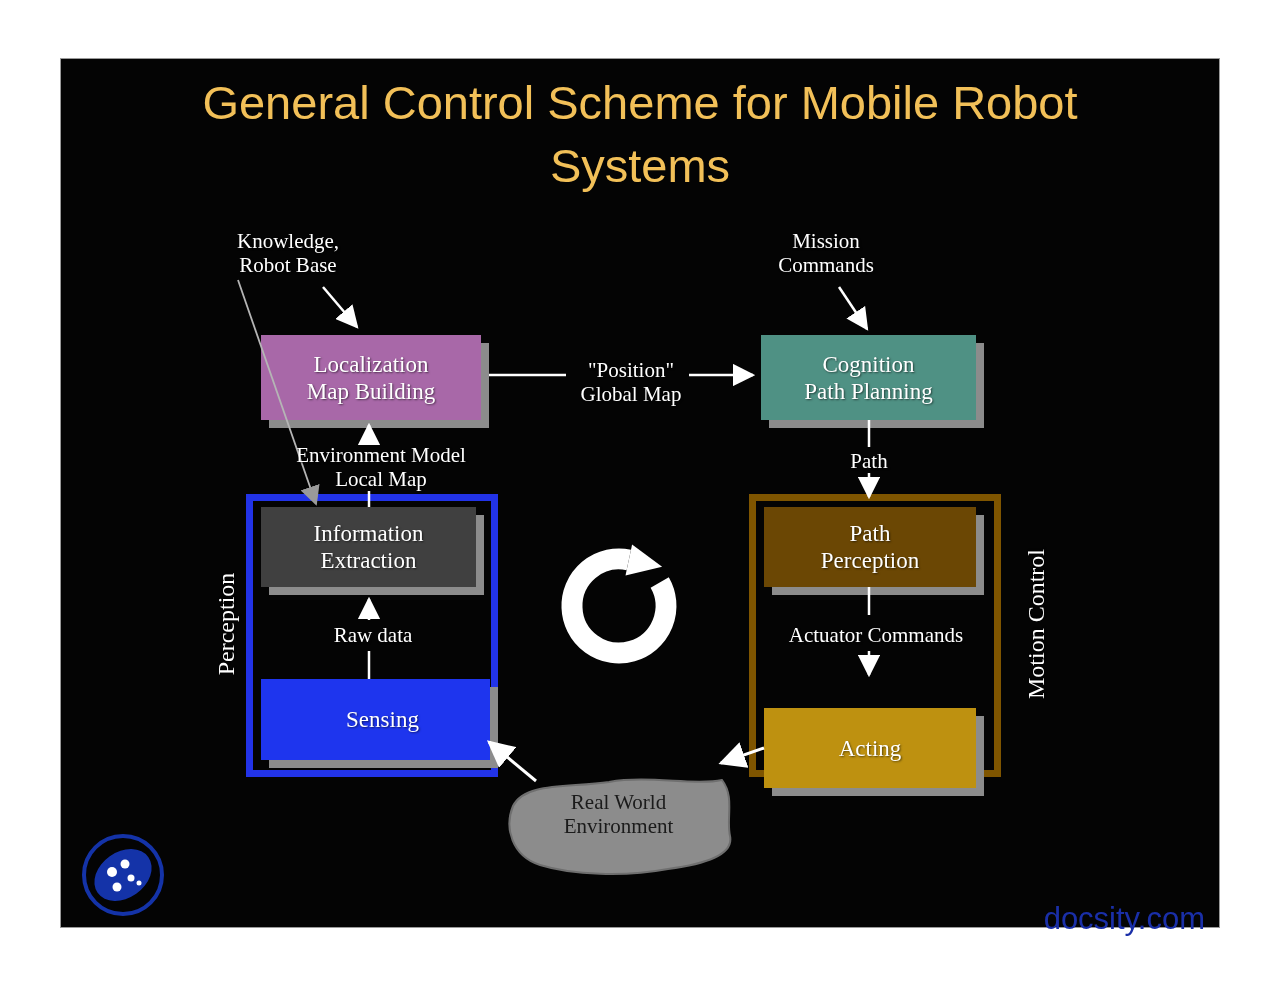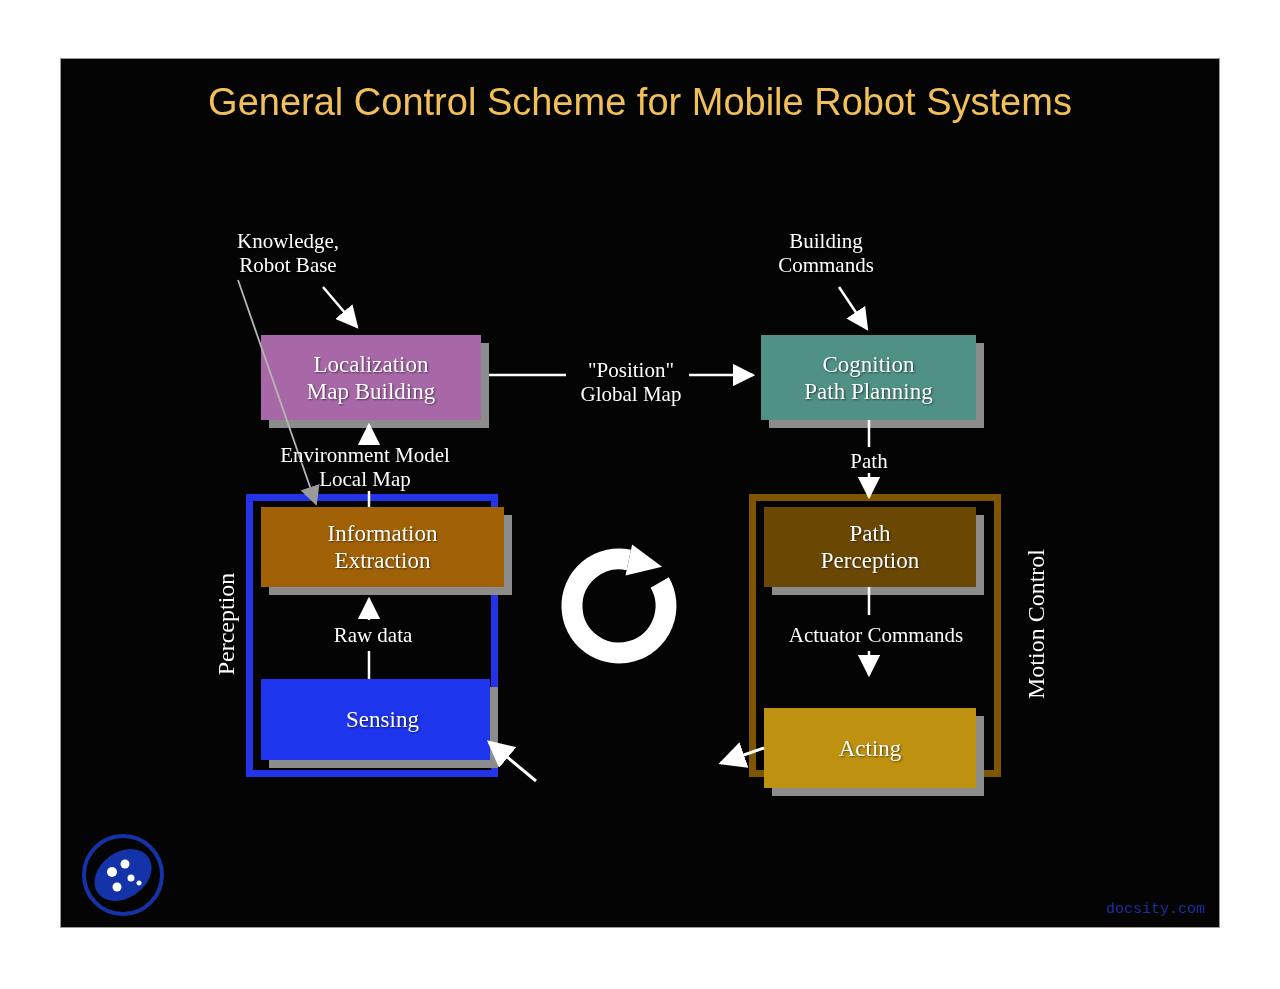--- a/index.html
+++ b/index.html
@@ -2,69 +2,80 @@
 <html><head>
 <meta charset="utf-8">
 <style>
   html,body{margin:0;padding:0;}
   body{width:1280px;height:989px;background:#ffffff;position:relative;overflow:hidden;
        font-family:"Liberation Serif",serif;}
   .slide{position:absolute;left:60px;top:58px;width:1160px;height:870px;
          background:#040404;border:1px solid #9a9a9a;box-sizing:border-box;}
   .title{position:absolute;top:12px;left:0;right:0;margin:0 auto;width:960px;
          text-align:center;font-family:"Liberation Sans",sans-serif;
-         font-size:38px;line-height:63px;color:#F2C058;}
+         font-size:47px;line-height:63px;color:#F2C058;}
   
   .group{position:absolute;width:252px;height:283px;box-sizing:border-box;}
   .group-perception{left:185px;top:435px;border:7px solid #2233E8;}
   .group-motion{left:688px;top:435px;border:7px solid #7F5500;}
   
   .box{position:absolute;display:flex;flex-direction:column;align-items:center;
        justify-content:center;color:#fff;font-size:23px;line-height:27px;
        box-shadow:8px 8px 0 #8C8C8C;text-shadow:1px 1px 2px rgba(0,0,0,.55);
        text-align:center;}
   .box-localization{left:200px;top:276px;width:220px;height:85px;background:#A868A8;}
   .box-cognition{left:700px;top:276px;width:215px;height:85px;background:#4F9184;}
-  .box-information{left:200px;top:448px;width:243px;height:80px;background:#a16207;}
+  .box-information{left:200px;top:448px;width:215px;height:80px;background:#404040;}
   .box-sensing{left:200px;top:620px;width:215px;height:81px;background:#1E35EE;padding-left:14px;}
   .box-pathexec{left:703px;top:448px;width:212px;height:80px;background:#6B4704;}
   .box-acting{left:703px;top:621px;width:212px;height:80px;background:#BE9110;margin-top:28px;}
   
   .lbl{position:absolute;color:#fff;font-size:21px;line-height:24px;text-align:center;
        text-shadow:1px 1px 2px rgba(0,0,0,.6);}
   .lbl-knowledge{left:137px;top:170px;width:180px;font-family:Liberation Serif, serif;}
   .lbl-mission{left:680px;top:170px;width:170px;}
   .lbl-position{left:490px;top:299px;width:160px;}
-  .lbl-env{left:184px;top:384px;width:240px;}
+  .lbl-env{left:200px;top:384px;width:240px;}
   .lbl-path{left:758px;top:390px;width:100px;}
   .lbl-raw{left:242px;top:564px;width:140px;}
   .lbl-actuator{left:705px;top:564px;width:220px;}
   .lbl-rot{width:240px;font-size:24px;transform:rotate(-90deg);}
   .lbl-perception{left:45px;top:553px;}
   .lbl-motion{left:855px;top:553px;}
   
   .blob-wrap{position:absolute;left:440px;top:711px;width:235px;height:112px;}
   .blob-text{position:absolute;left:0;right:0;top:20px;text-align:center;
              color:#1b1b1b;font-size:21px;line-height:24px;text-shadow:none;}
   .cycle{position:absolute;left:488px;top:473px;}
   .connectors{position:absolute;left:0;top:0;width:1160px;height:870px;pointer-events:none;}
   .logo{position:absolute;left:18px;top:772px;}
-  .brand{position:absolute;right:14px;top:842px;font-family:Liberation Mono, monospace;
-         font-size:15px;color:#1A2FA8;text-decoration:none;cursor:pointer;}
+  .brand{position:absolute;right:14px;top:842px;font-family:Liberation Sans, sans-serif;
+         font-size:31px;color:#1A2FA8;text-decoration:none;cursor:pointer;}
 </style>
 </head>
 <body>
 
 <div class="slide">
 
   <div class="title">General Control Scheme for Mobile Robot Systems</div>
 
   <div class="group group-perception"></div>
   <div class="group group-motion"></div>
 
+  <div class="blob-wrap">
+    <svg width="235" height="112" viewBox="0 0 235 112">
+      <path d="M 12 36 C 24 12, 68 18, 108 12 C 148 5, 194 16, 221 10
+               C 234 27, 225 48, 229 66 C 233 85, 204 94, 167 99
+               C 124 107, 71 105, 39 95 C 11 86, 3 58, 12 36 Z" fill="#8C8C8C" stroke="#6f6f6f" stroke-width="2"></path>
+    </svg>
+    <div class="blob-text">
+      <div>Real World</div>
+      <div>Environment</div>
+    </div>
+  </div>
 
   <div class="box box-localization">
     <span>Localization</span>
     <span>Map Building</span>
   </div>
   <div class="box box-cognition">
     <span>Cognition</span>
     <span>Path Planning</span>
   </div>
   <div class="box box-information">
@@ -111,21 +122,21 @@
     <line x1="808" y1="592" x2="808" y2="616" stroke="#fff" stroke-width="2.5" marker-end="url(#ahw)"></line>
     <line x1="475" y1="722" x2="428" y2="683" stroke="#fff" stroke-width="3" marker-end="url(#ahw)"></line>
     <line x1="703" y1="689" x2="660" y2="704" stroke="#fff" stroke-width="3" marker-end="url(#ahw)"></line>
   </svg>
 
   <div class="lbl lbl-knowledge">
     <div>Knowledge,</div>
     <div>Robot Base</div>
   </div>
   <div class="lbl lbl-mission">
-    <div>Building</div>
+    <div>Mission</div>
     <div>Commands</div>
   </div>
   <div class="lbl lbl-position">
     <div>"Position"</div>
     <div>Global Map</div>
   </div>
   <div class="lbl lbl-env">
     <div>Environment Model</div>
     <div>Local Map</div>
   </div>

